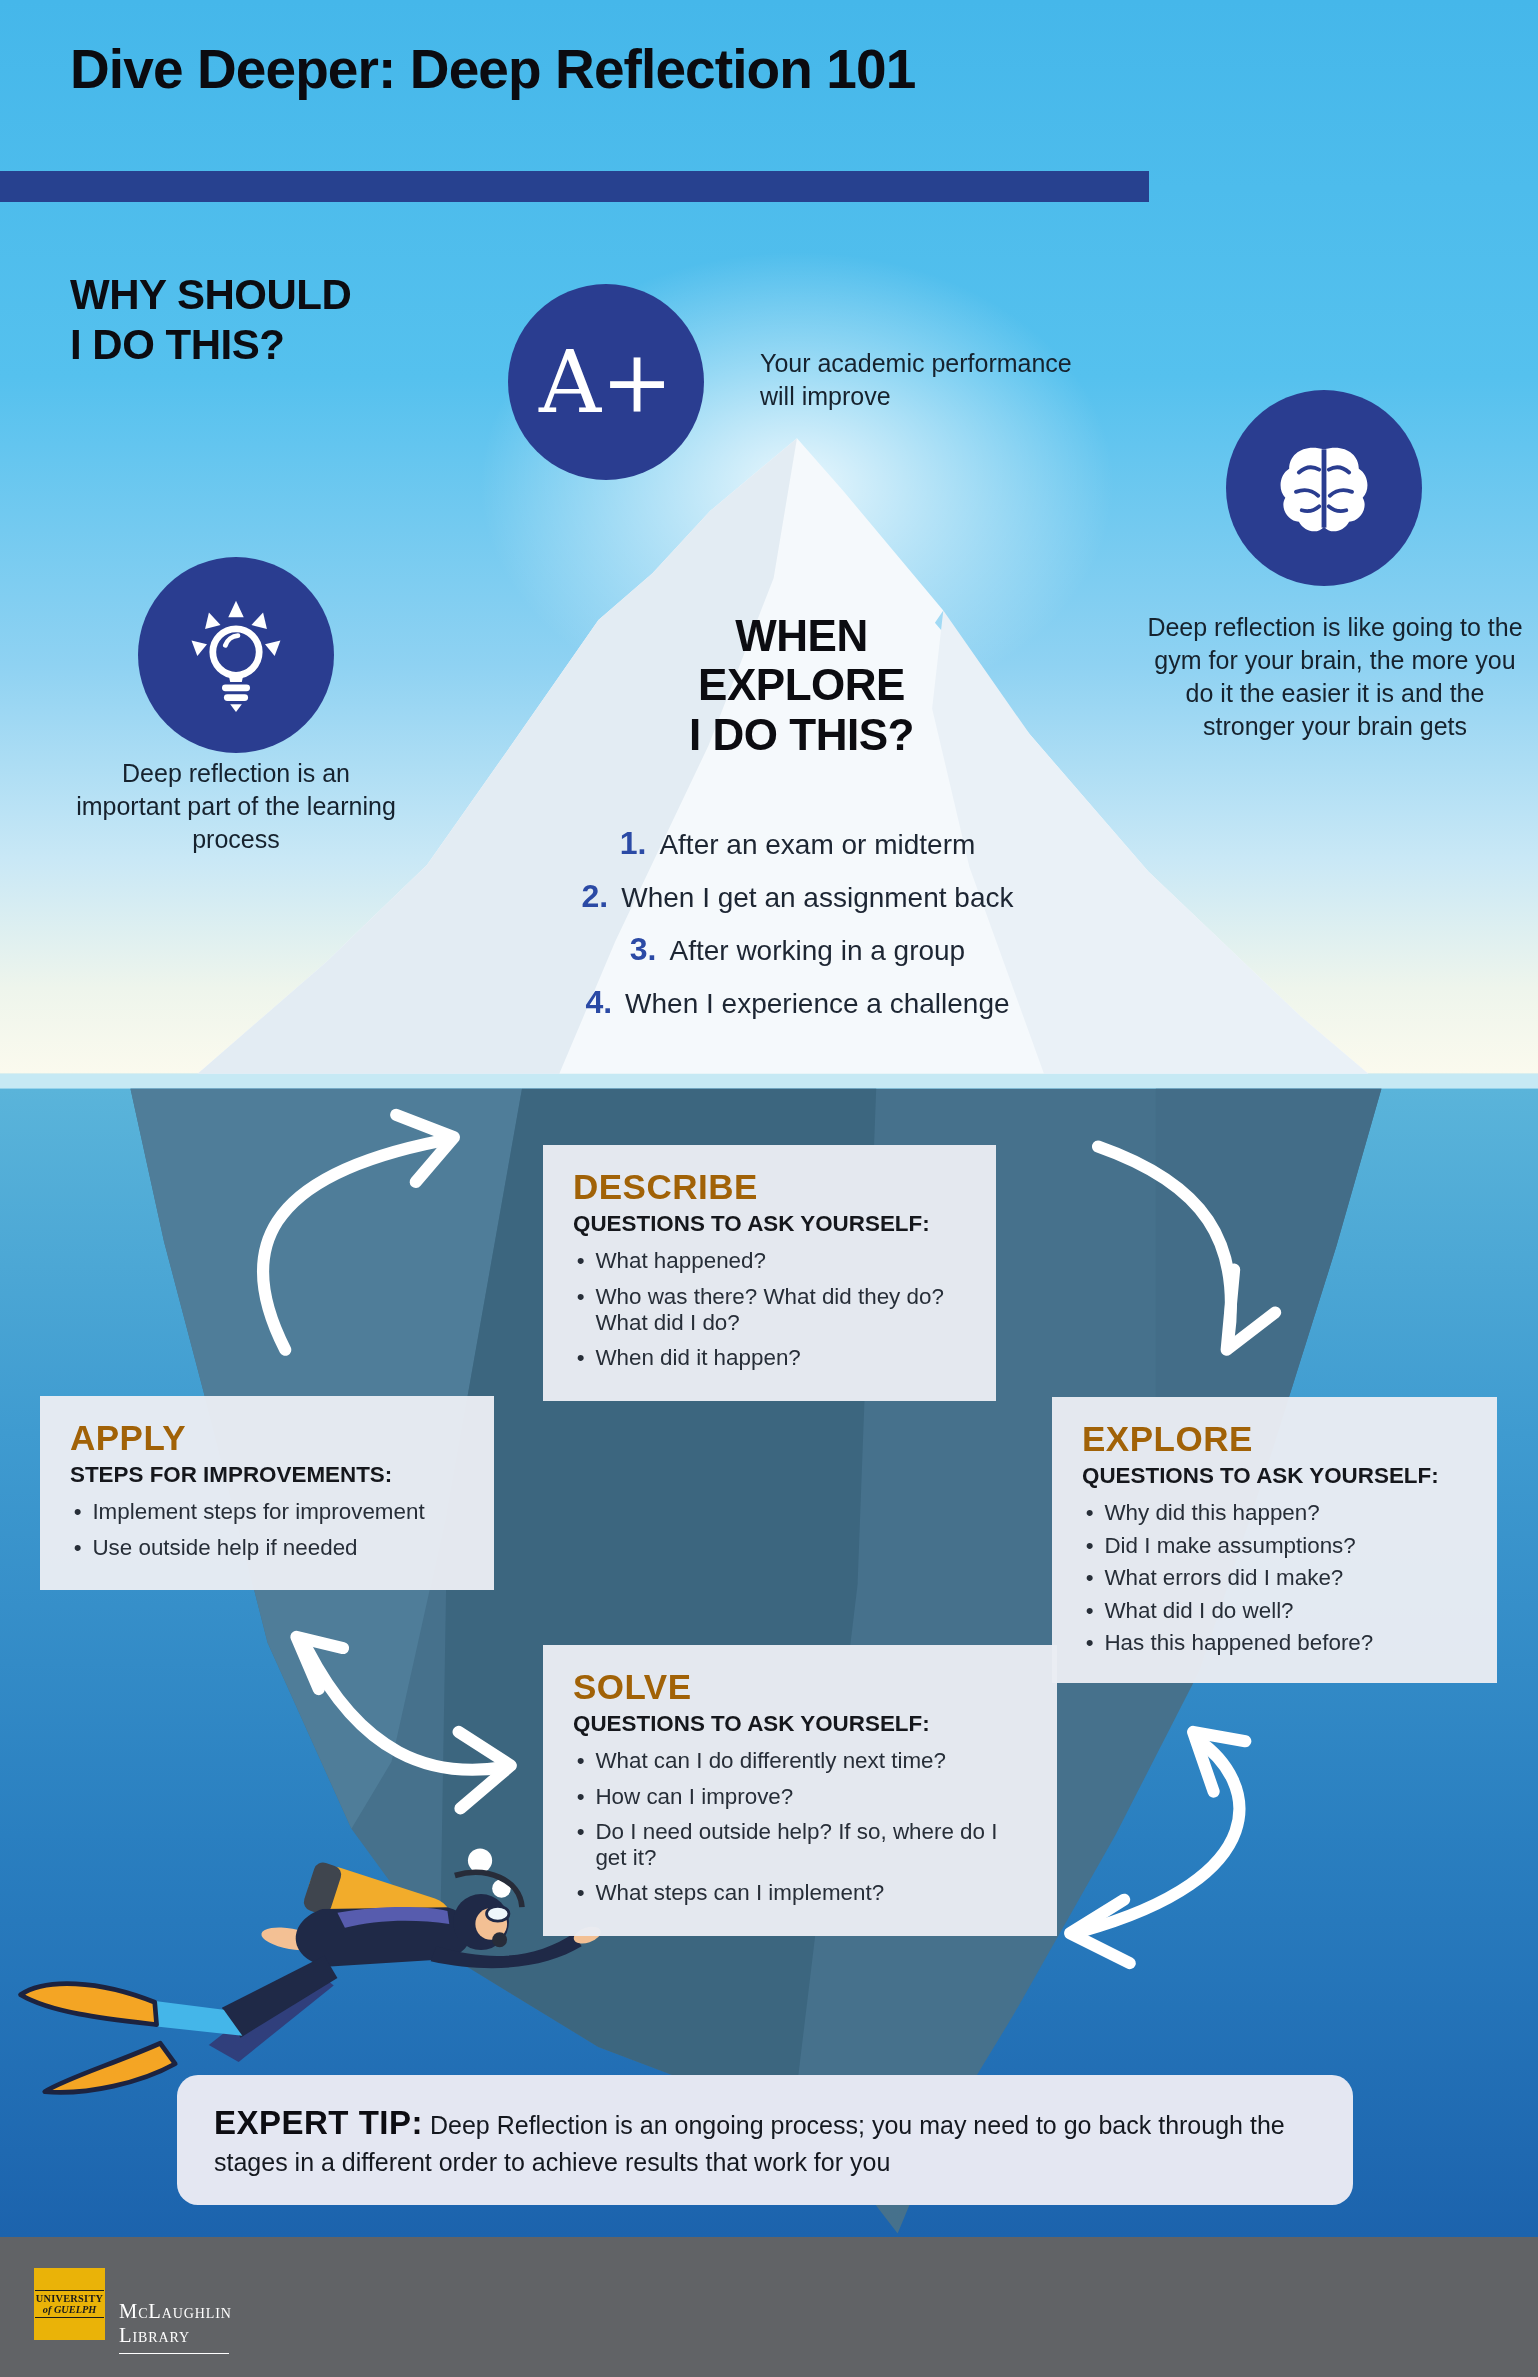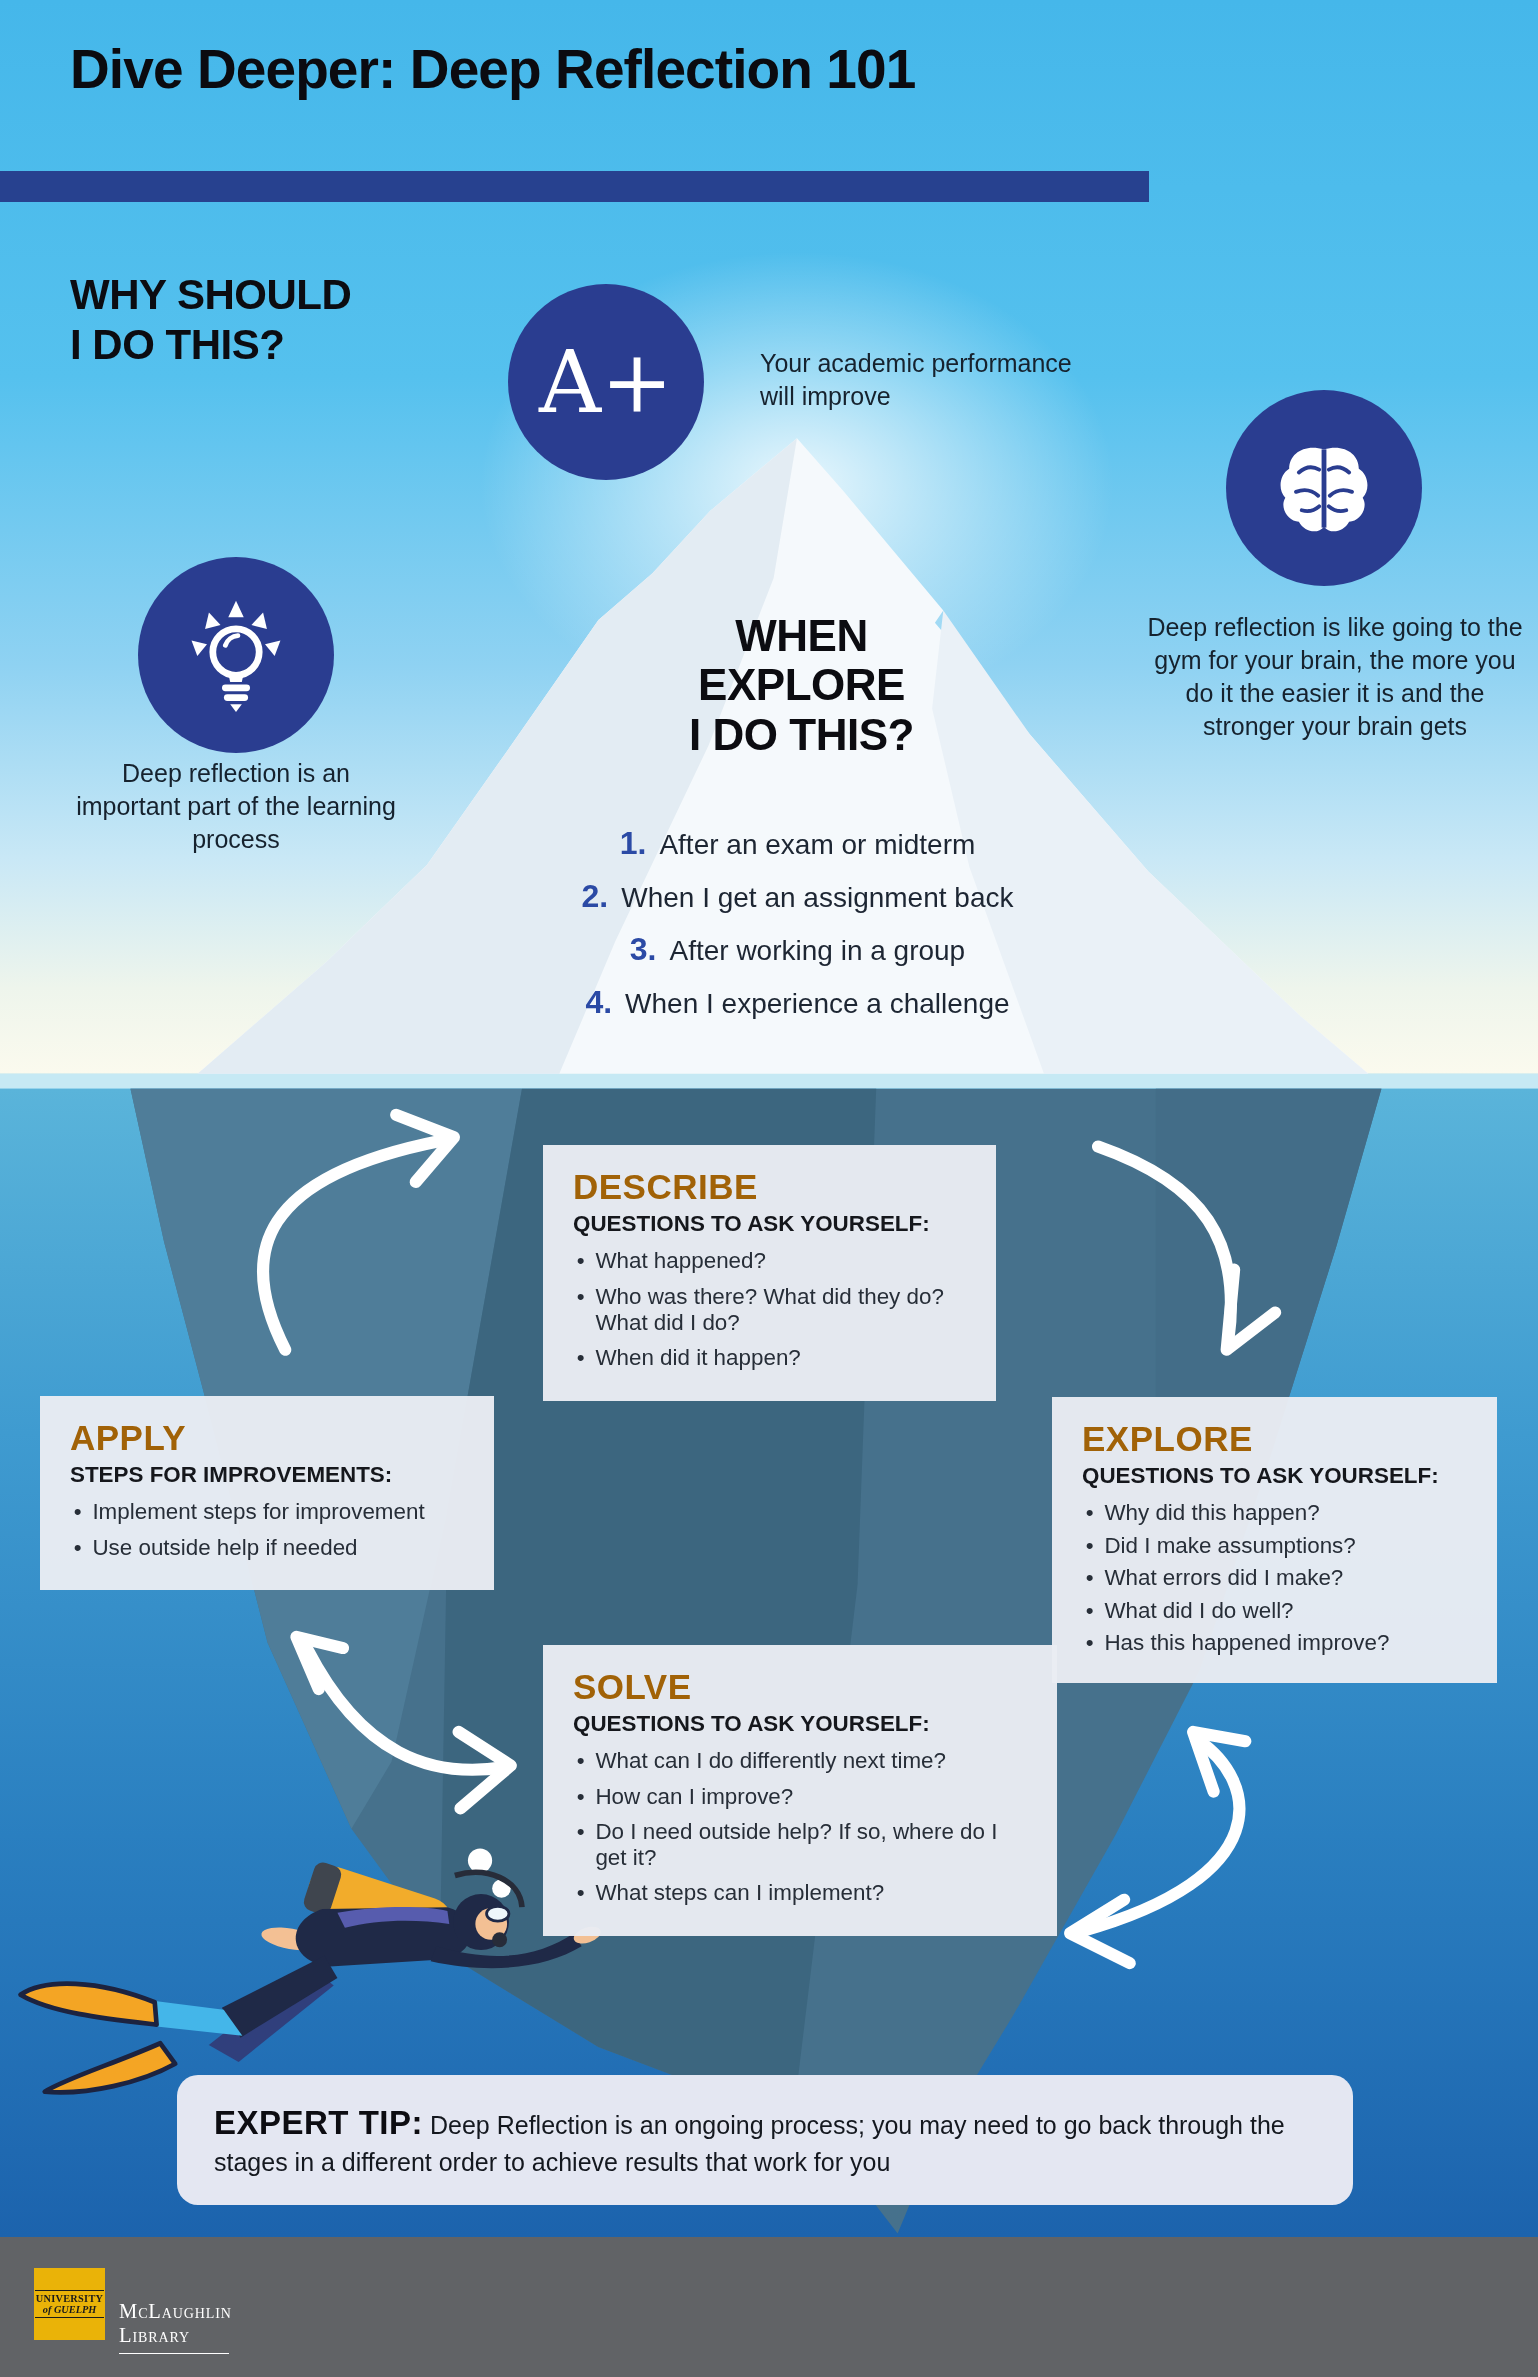--- a/index.html
+++ b/index.html
@@ -234,21 +234,21 @@
   <div class="bullet">When did it happen?</div>
 </div>
 
 <div class="abs card card-explore">
   <h2>EXPLORE</h2>
   <h3>QUESTIONS TO ASK YOURSELF:</h3>
   <div class="bullet">Why did this happen?</div>
   <div class="bullet">Did I make assumptions?</div>
   <div class="bullet">What errors did I make?</div>
   <div class="bullet">What did I do well?</div>
-  <div class="bullet">Has this happened improve?</div>
+  <div class="bullet">Has this happened before?</div>
 </div>
 
 <div class="abs card card-apply">
   <h2>APPLY</h2>
   <h3>STEPS FOR IMPROVEMENTS:</h3>
   <div class="bullet">Implement steps for improvement</div>
   <div class="bullet">Use outside help if needed</div>
 </div>
 
 <div class="abs card card-solve">

